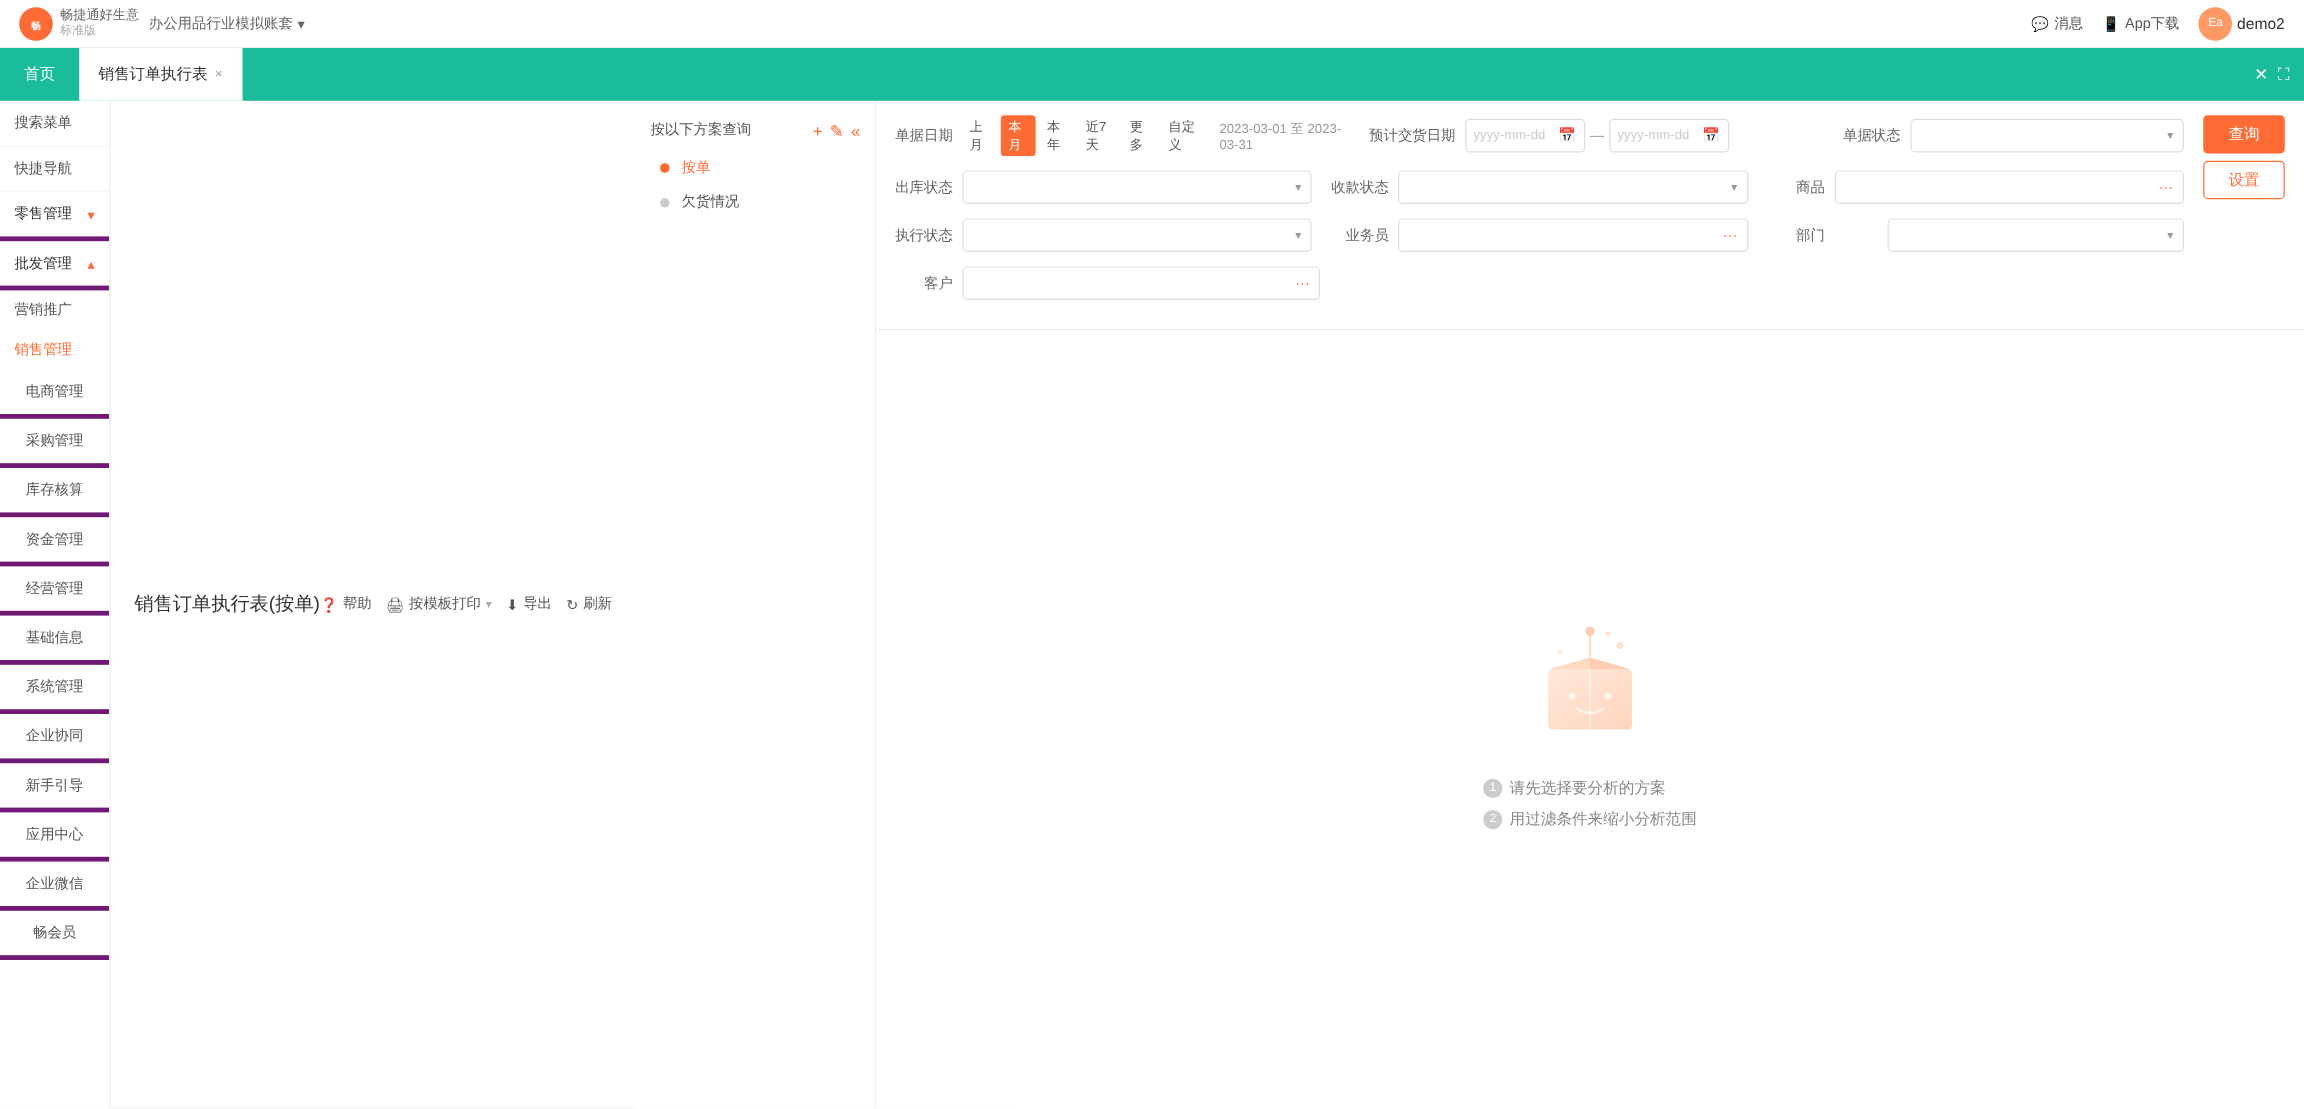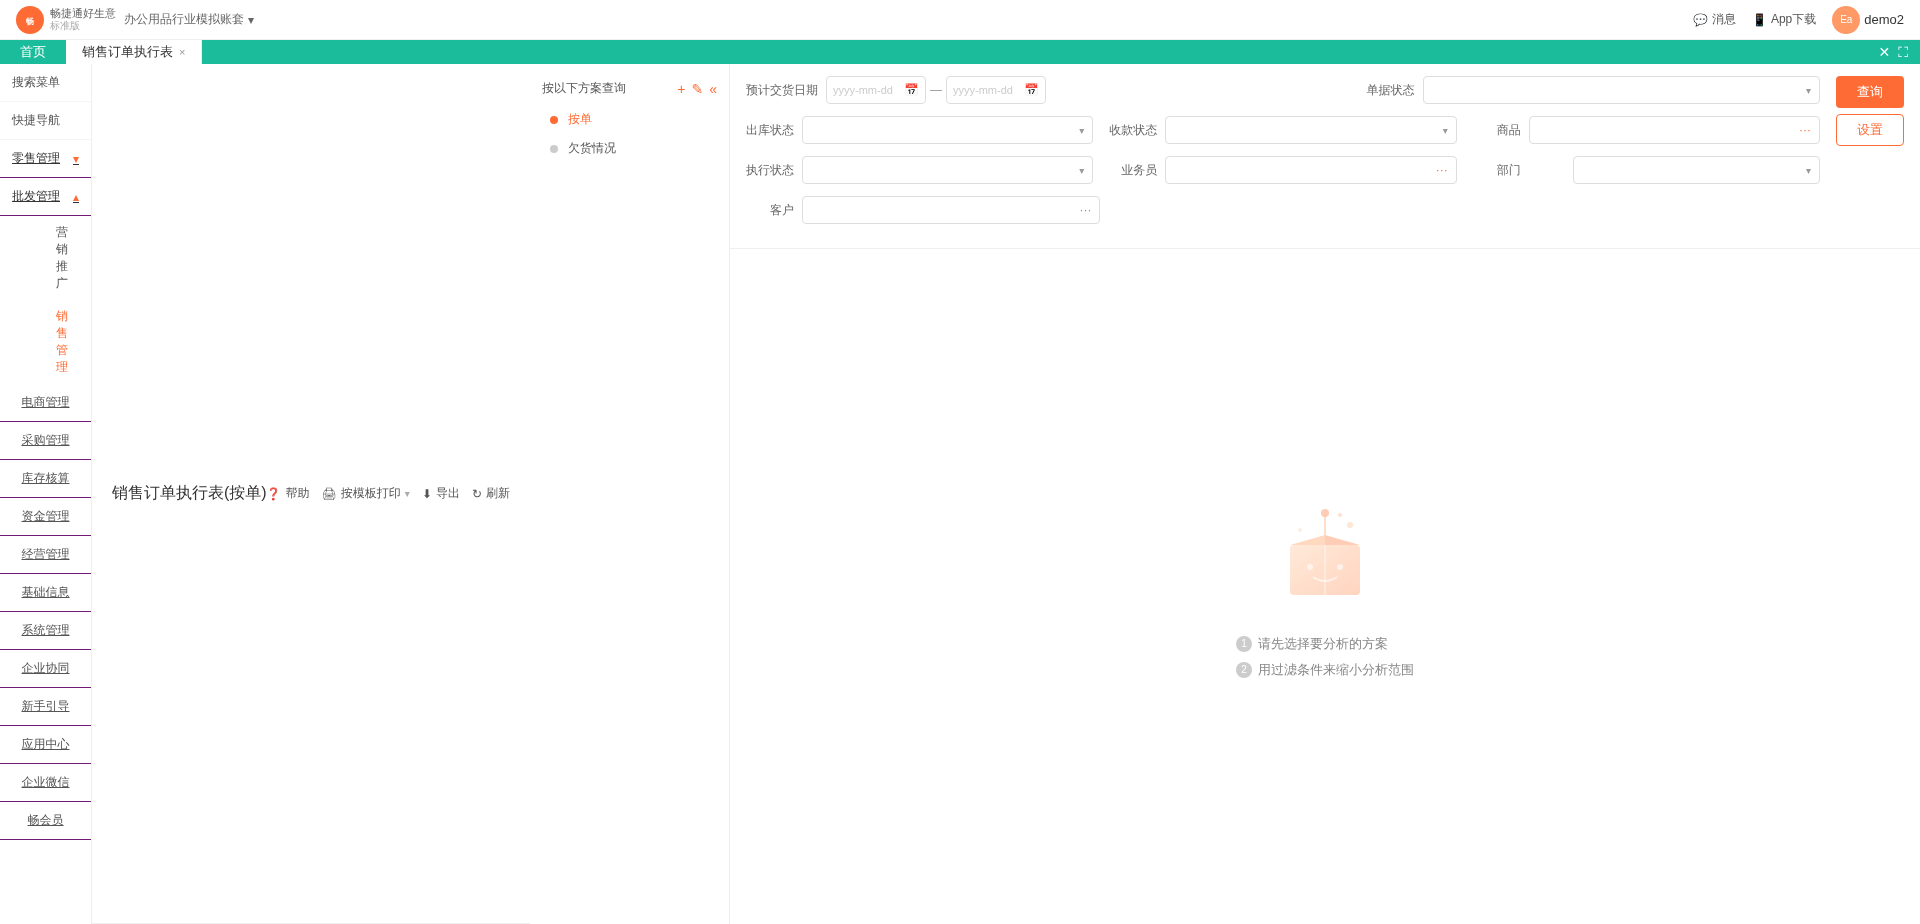--- a/index.html
+++ b/index.html
@@ -77,21 +77,21 @@
     }
     .user-info {
       display: flex;
       align-items: center;
       gap: 4px;
       cursor: pointer;
     }
 
     
     .tab-bar {
-      height: 24px;
+      height: 44px;
       background: #1abc9c;
       display: flex;
       align-items: center;
       padding: 0 0;
       flex-shrink: 0;
     }
     .tab-home {
       height: 100%;
       padding: 0 20px;
       display: flex;
@@ -147,40 +147,38 @@
       flex-direction: column;
       overflow-y: auto;
       flex-shrink: 0;
     }
     .sidebar-item {
       padding: 10px 4px;
       text-align: center;
       cursor: pointer;
       font-size: 12px;
       color: #555;
-      border-bottom: 1px solid #701a75;
-      text-decoration: underline;
+      border-bottom: 4px solid #701a75;
     }
     .sidebar-item.section-header {
       display: flex;
       align-items: center;
       justify-content: space-between;
       padding: 10px 12px;
       font-size: 12px;
       color: #333;
     }
     .sidebar-sub-item {
       padding: 8px 12px;
       font-size: 12px;
       color: #555;
       cursor: pointer;
       display: flex;
       align-items: flex-end;
       gap: 6px;
-      margin-left: 44px;
     }
     .sidebar-sub-item.active { color: #ff6b35; }
     .search-menu-btn {
       padding: 10px 12px;
       font-size: 12px;
       color: #555;
       cursor: pointer;
       border-bottom: 1px solid #f5f5f5;
     }
     .quick-nav-btn {
@@ -618,20 +616,32 @@
       </div>
 
       <div class="right-filter-panel">
 
         <div style="background:#fff; padding: 12px 16px; border-bottom: 1px solid #eee; display:flex; gap:16px;">
 
           <div style="flex:1;">
 
             <div class="filter-fields-row">
 
+              <div style="display:flex;align-items:center;flex:2;">
+                <span class="field-label">单据日期</span>
+                <div class="date-tabs">
+                  <span class="date-tab">上月</span>
+                  <span class="date-tab active">本月</span>
+                  <span class="date-tab">本年</span>
+                  <span class="date-tab">近7天</span>
+                  <span class="date-tab">更多</span>
+                  <span class="date-tab">自定义</span>
+                </div>
+                <div style="font-size:11px;color:#999;margin-left:4px;">2023-03-01 至 2023-03-31</div>
+              </div>
 
               <div style="display:flex;align-items:center;flex:2;">
                 <span class="field-label" style="min-width:80px;">预计交货日期</span>
                 <div class="date-input">
                   <span style="color:#ccc;">yyyy-mm-dd</span>
                   <span class="date-cal-icon">📅</span>
                 </div>
                 <span class="date-sep" style="margin: 0 4px;">—</span>
                 <div class="date-input">
                   <span style="color:#ccc;">yyyy-mm-dd</span>

